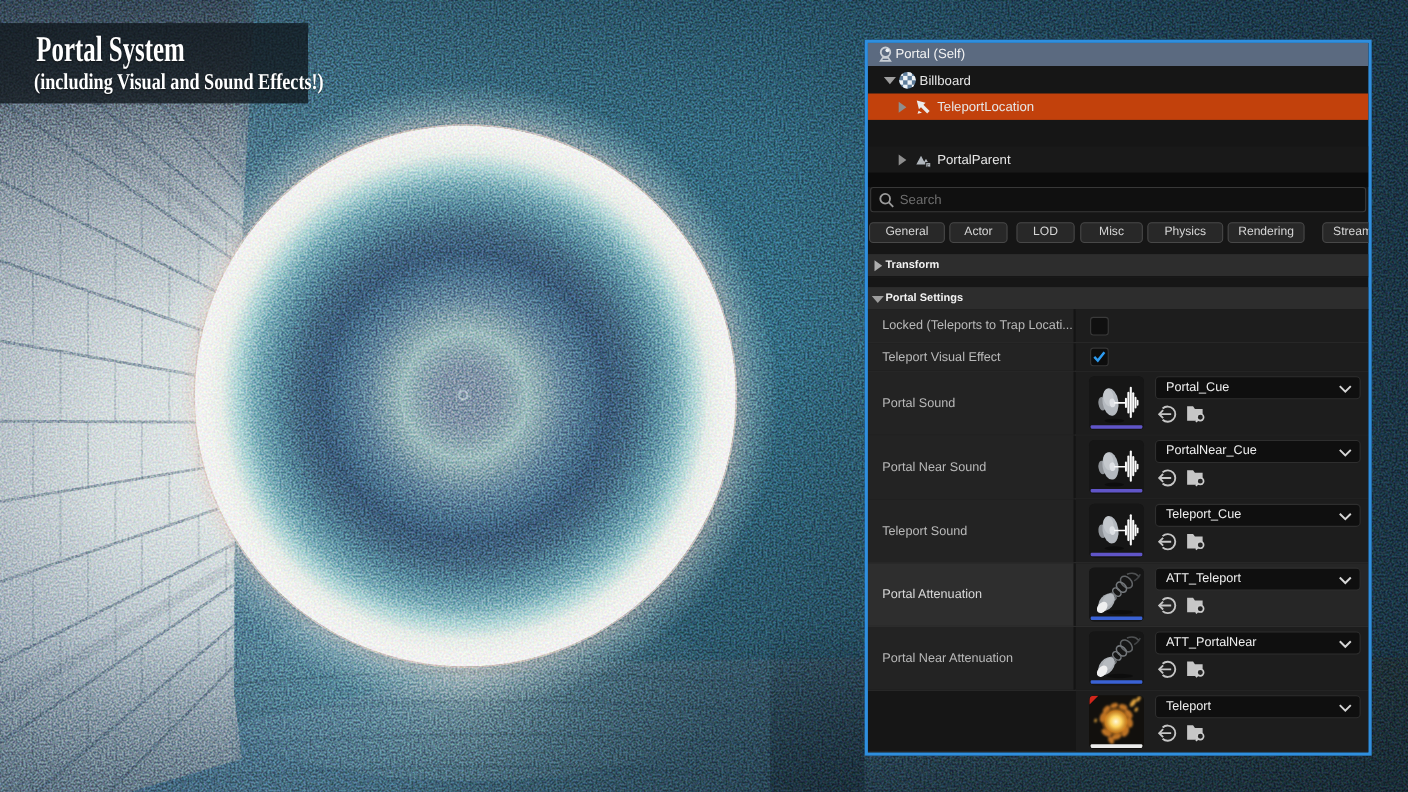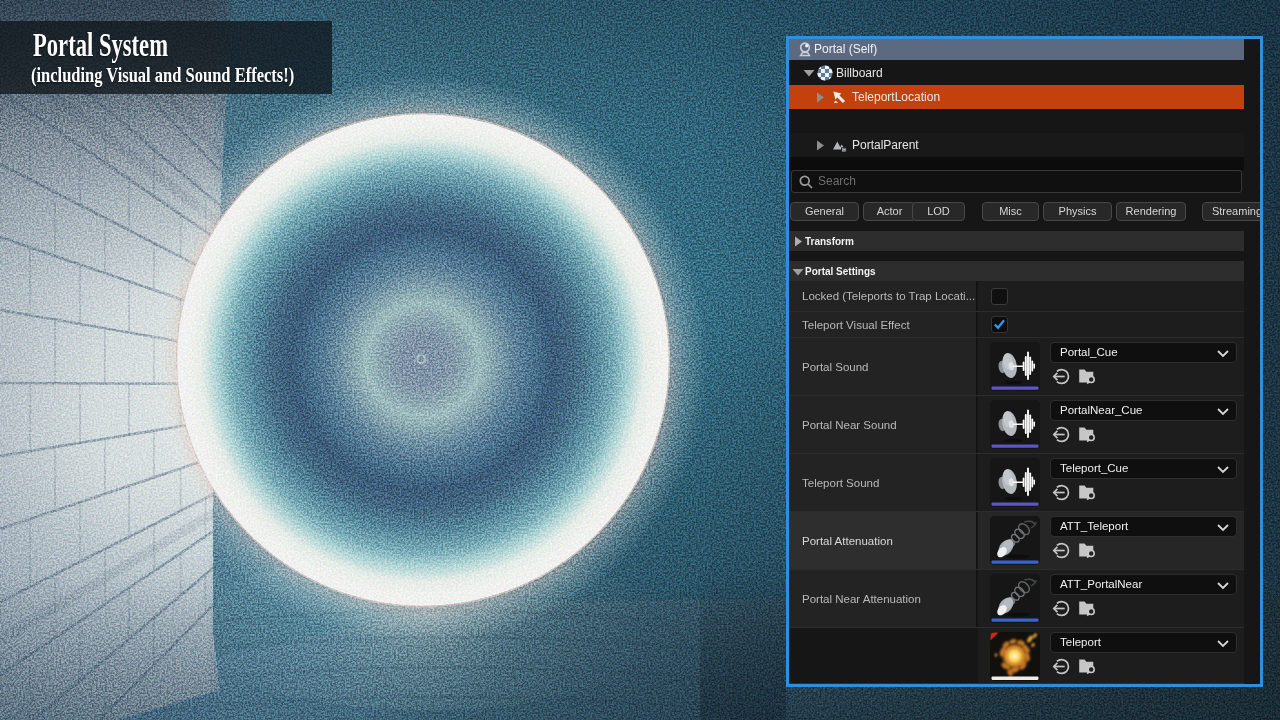--- a/index.html
+++ b/index.html
@@ -1,21 +1,21 @@
 <!DOCTYPE html>
 <html><head>
 <meta charset="utf-8">
 <style>
   html,body{margin:0;padding:0;background:#0c1c28;}
   #stage{position:relative;width:1280px;height:720px;overflow:hidden;font-family:"Liberation Sans",sans-serif;}
   #scene{position:absolute;left:0;top:0;}
-  #titlebox{position:absolute;left:0;top:21px;width:332px;height:73px;background:rgba(14,21,26,0.76);color:#fff;font-family:"Liberation Serif",serif;}
+  #titlebox{position:absolute;left:0;top:21px;width:280px;height:73px;background:rgba(14,21,26,0.76);color:#fff;font-family:"Liberation Serif",serif;}
   #titlebox .t1{position:absolute;left:33px;top:6px;font-size:33px;font-weight:700;white-space:nowrap;transform:scaleX(0.685);transform-origin:0 0;text-shadow:0 1px 2px rgba(0,0,0,0.6);}
   #titlebox .t2{position:absolute;left:31px;top:43px;font-size:20.5px;font-weight:600;white-space:nowrap;transform:scaleX(0.805);transform-origin:0 0;text-shadow:0 1px 2px rgba(0,0,0,0.6);}
-  #panel{position:absolute;left:786px;top:36px;width:455px;height:645px;border:3px solid #2f8fdf;background:#161616;overflow:hidden;padding-left:16px;}
+  #panel{position:absolute;left:786px;top:36px;width:455px;height:645px;border:3px solid #2f8fdf;background:#161616;overflow:hidden;}
   #panel *{box-sizing:border-box;}
   .hdr{position:absolute;left:0;top:0;width:455px;height:21px;background:#5b6a80;color:#f2f2f2;font-size:12px;line-height:21px;}
   .hdr span{position:absolute;left:25px;}
   .trow{position:absolute;left:0;width:455px;height:24px;color:#e6e6e6;font-size:12px;line-height:24px;}
   .searchbar{position:absolute;left:2px;top:131px;width:451px;height:23px;background:#101010;border:1px solid #383838;border-radius:3px;color:#6e6e6e;font-size:12px;line-height:21px;}
   .searchbar span{position:absolute;left:26px;}
   .btn{position:absolute;top:163px;height:19px;background:#282828;border:1px solid #484848;border-radius:4px;color:#d6d6d6;font-size:11px;text-align:center;line-height:17px;}
   .band{position:absolute;left:0;width:455px;height:21px;background:#2d2d2d;color:#f2f2f2;font-size:10px;font-weight:bold;line-height:21px;border-bottom:1px solid #151515;}
   .band span{position:absolute;left:16px;}
   .prow{position:absolute;left:0;width:455px;}
@@ -307,21 +307,21 @@
   <div style="position:absolute;left:0;top:118px;width:455px;height:13px;background:#0c0c0c"></div>
   <div class="searchbar">
 <svg width="16" height="16" style="position:absolute;left:6px;top:3px" viewBox="0 0 16 16">
 <circle cx="6.7" cy="6.7" r="4.4" fill="none" stroke="#9b9b9b" stroke-width="1.7"></circle>
 <line x1="10" y1="10" x2="14" y2="14" stroke="#9b9b9b" stroke-width="1.7"></line>
 </svg>
         <span>Search</span>
       </div>
   <div class="btn" style="left:1px;width:69px">General</div>
   <div class="btn" style="left:74px;width:53px">Actor</div>
-  <div class="btn" style="left:123px;width:53px">LOD</div>
+  <div class="btn" style="left:135px;width:53px">LOD</div>
   <div class="btn" style="left:193px;width:57px">Misc</div>
   <div class="btn" style="left:254px;width:69px">Physics</div>
   <div class="btn" style="left:327px;width:70px">Rendering</div>
   <div class="btn" style="left:413px;width:70px">Streaming</div>
   <div class="band" style="top:192px">
         <svg width="9" height="11" style="position:absolute;left:5px;top:5px">
           <polygon points="1,0.5 8,5.5 1,10.5" fill="#aeaeae"></polygon>
         </svg>
         <span>Transform</span>
       </div>

